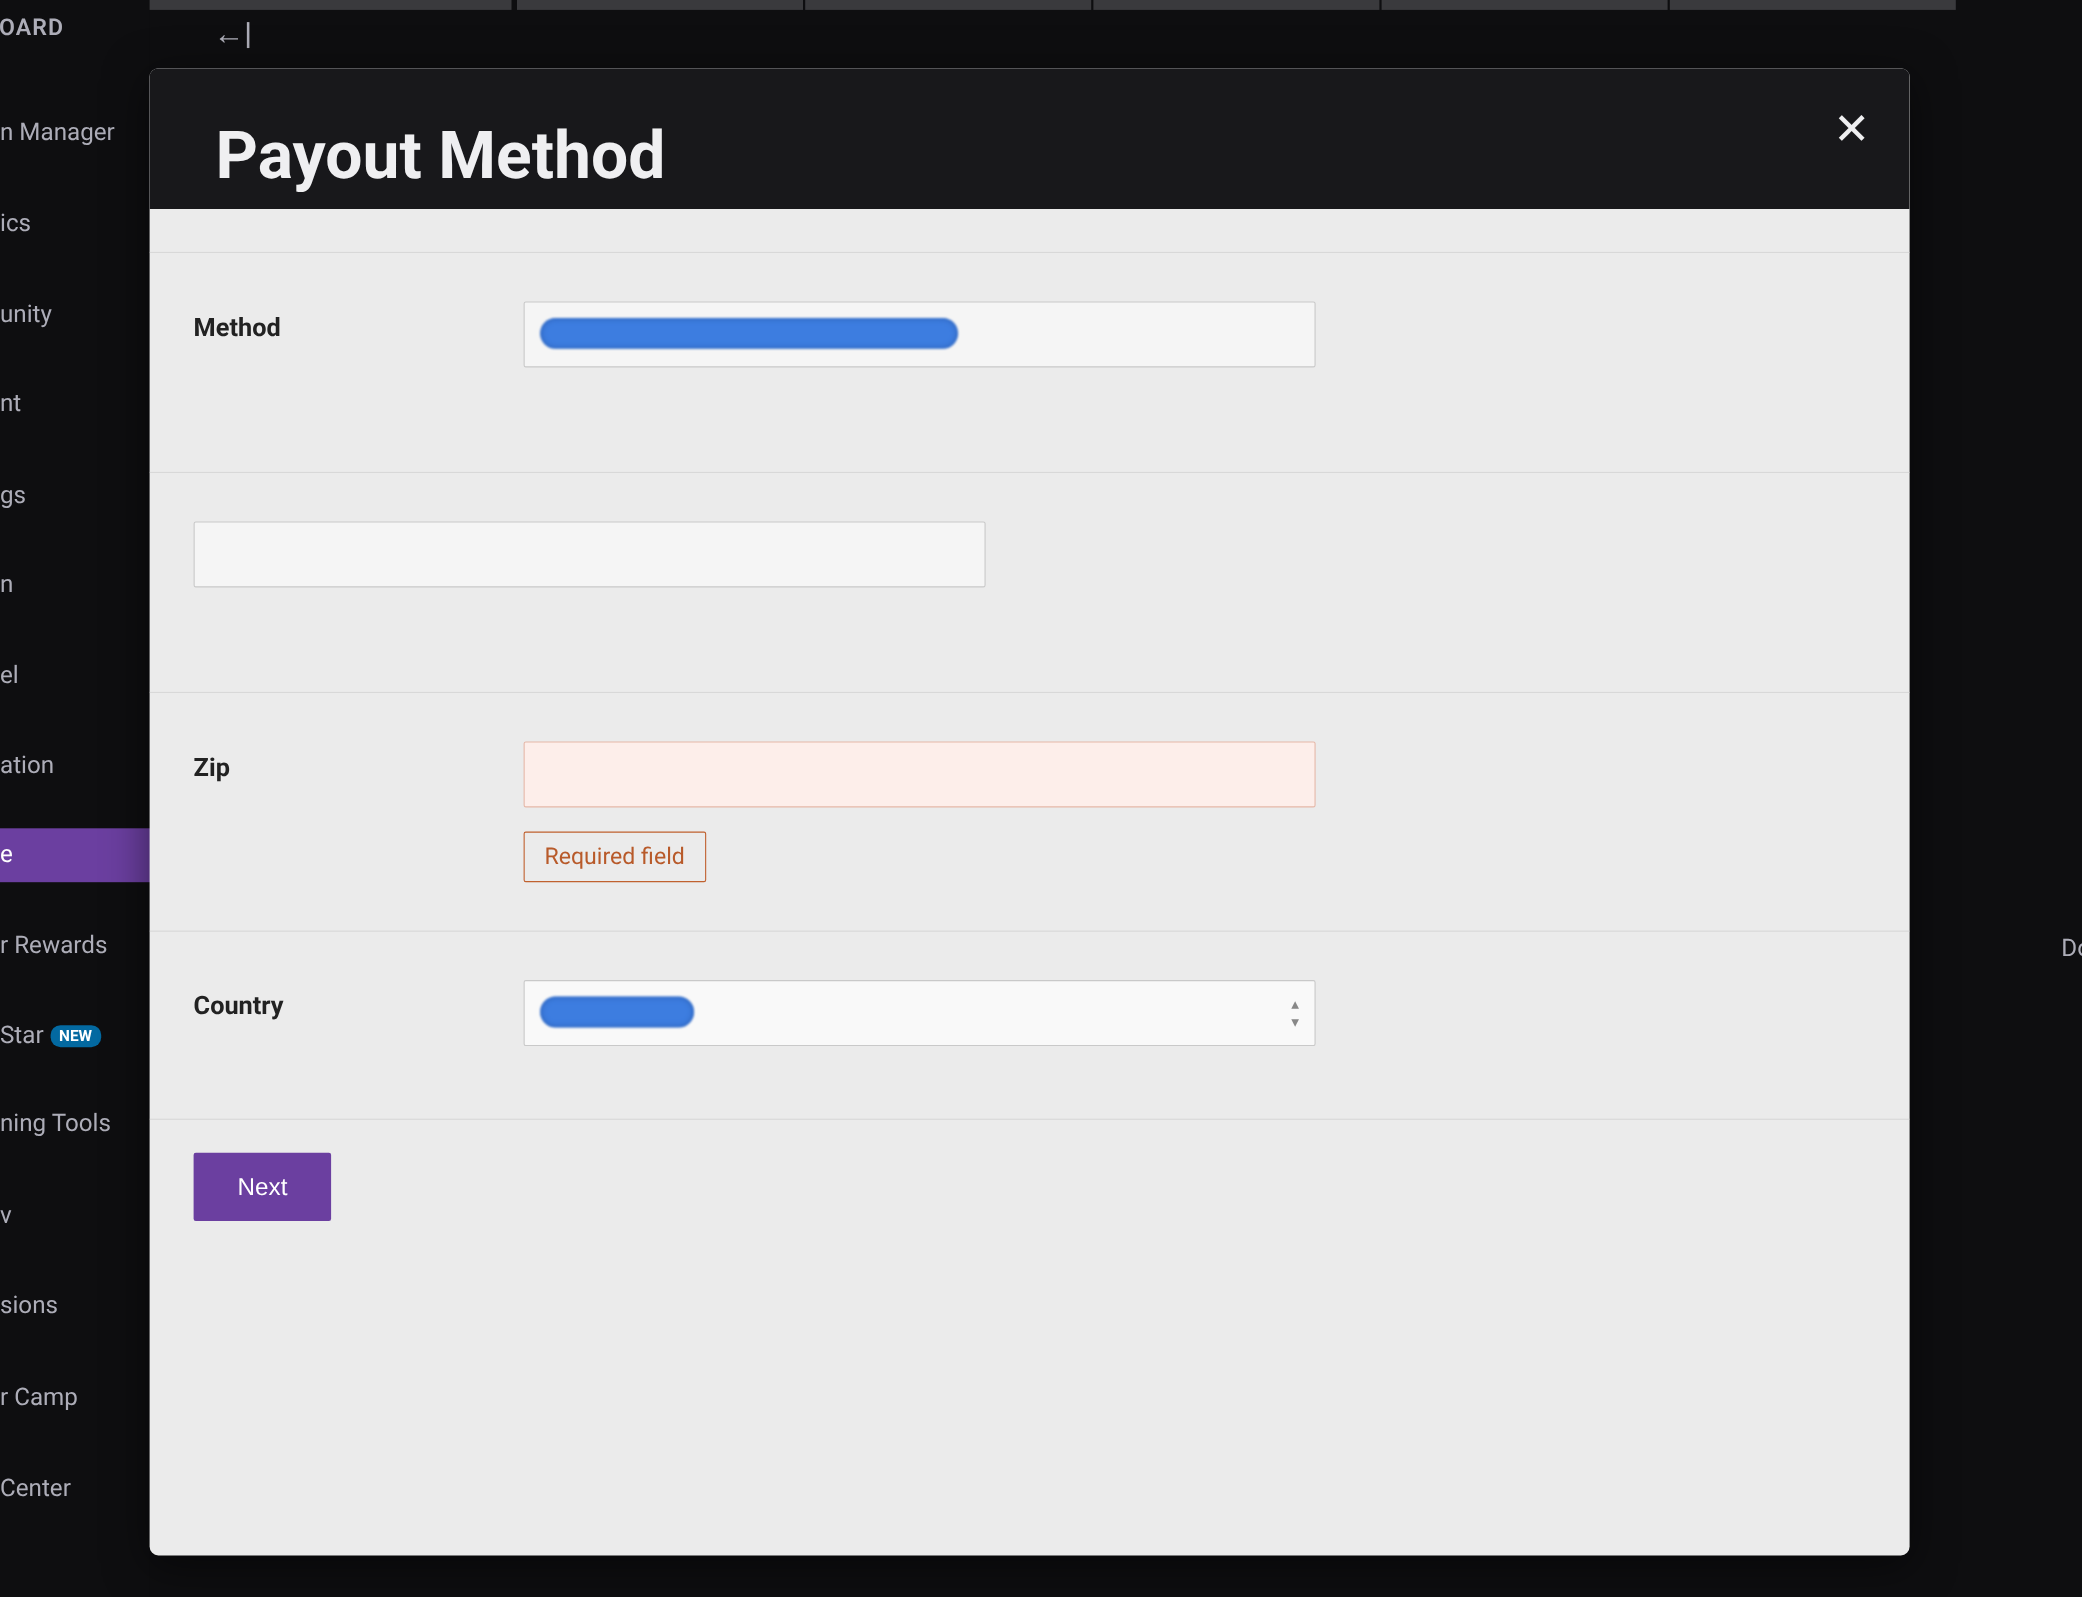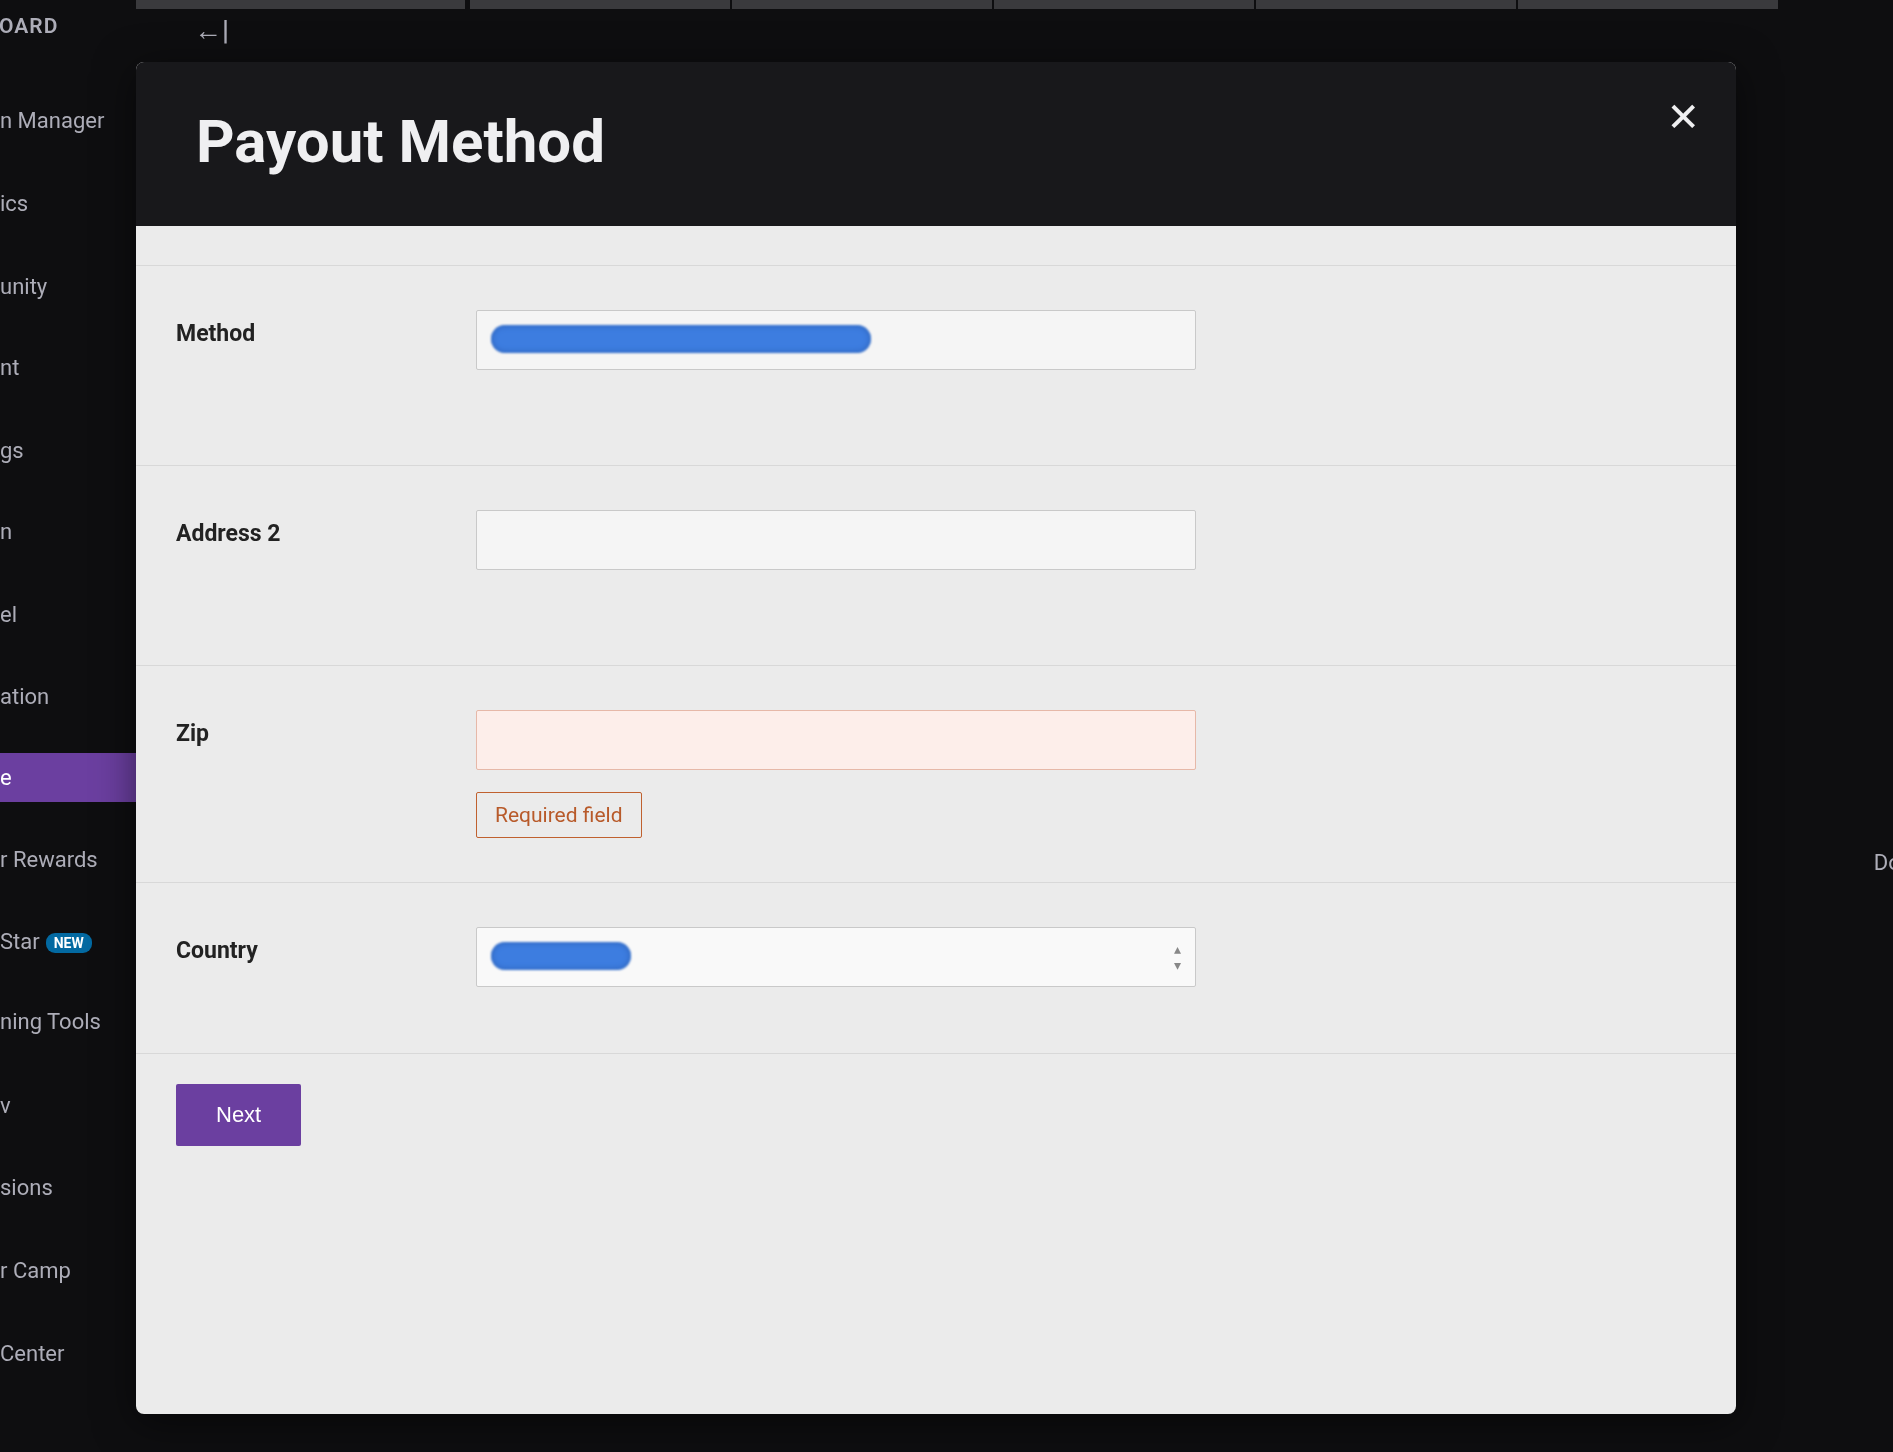--- a/index.html
+++ b/index.html
@@ -80,21 +80,21 @@
       top: 62px;
       width: 1600px;
       height: 1352px;
       background: #ebebeb;
       border-radius: 8px;
       overflow: hidden;
       box-shadow: 0 8px 40px rgba(0,0,0,.5);
     }
     .modal-header {
       background: #18181b;
-      height: 164px;
+      height: 128px;
       position: relative;
       padding: 44px 60px;
     }
     .modal-title {
       color: #efeff1;
       font-size: 60px;
       font-weight: 700;
     }
     .close-btn {
       position: absolute;
@@ -247,21 +247,20 @@
   <div class="form-section">
     <div class="form-label">Method</div>
     <div class="form-input-wrap">
       <div class="form-input" style="position:relative;">
         <span class="redacted" style="width:380px;"></span>
       </div>
     </div>
   </div>
 
   <div class="form-section">
-    <div class="form-label">Address 2</div>
     <div class="form-input-wrap">
       <input type="text" class="form-input" value="" style="">
     </div>
   </div>
 
 
   <div class="form-section">
     <div class="form-label">Zip</div>
     <div class="form-input-wrap">
       <input type="text" class="form-input error" value="" style="">

